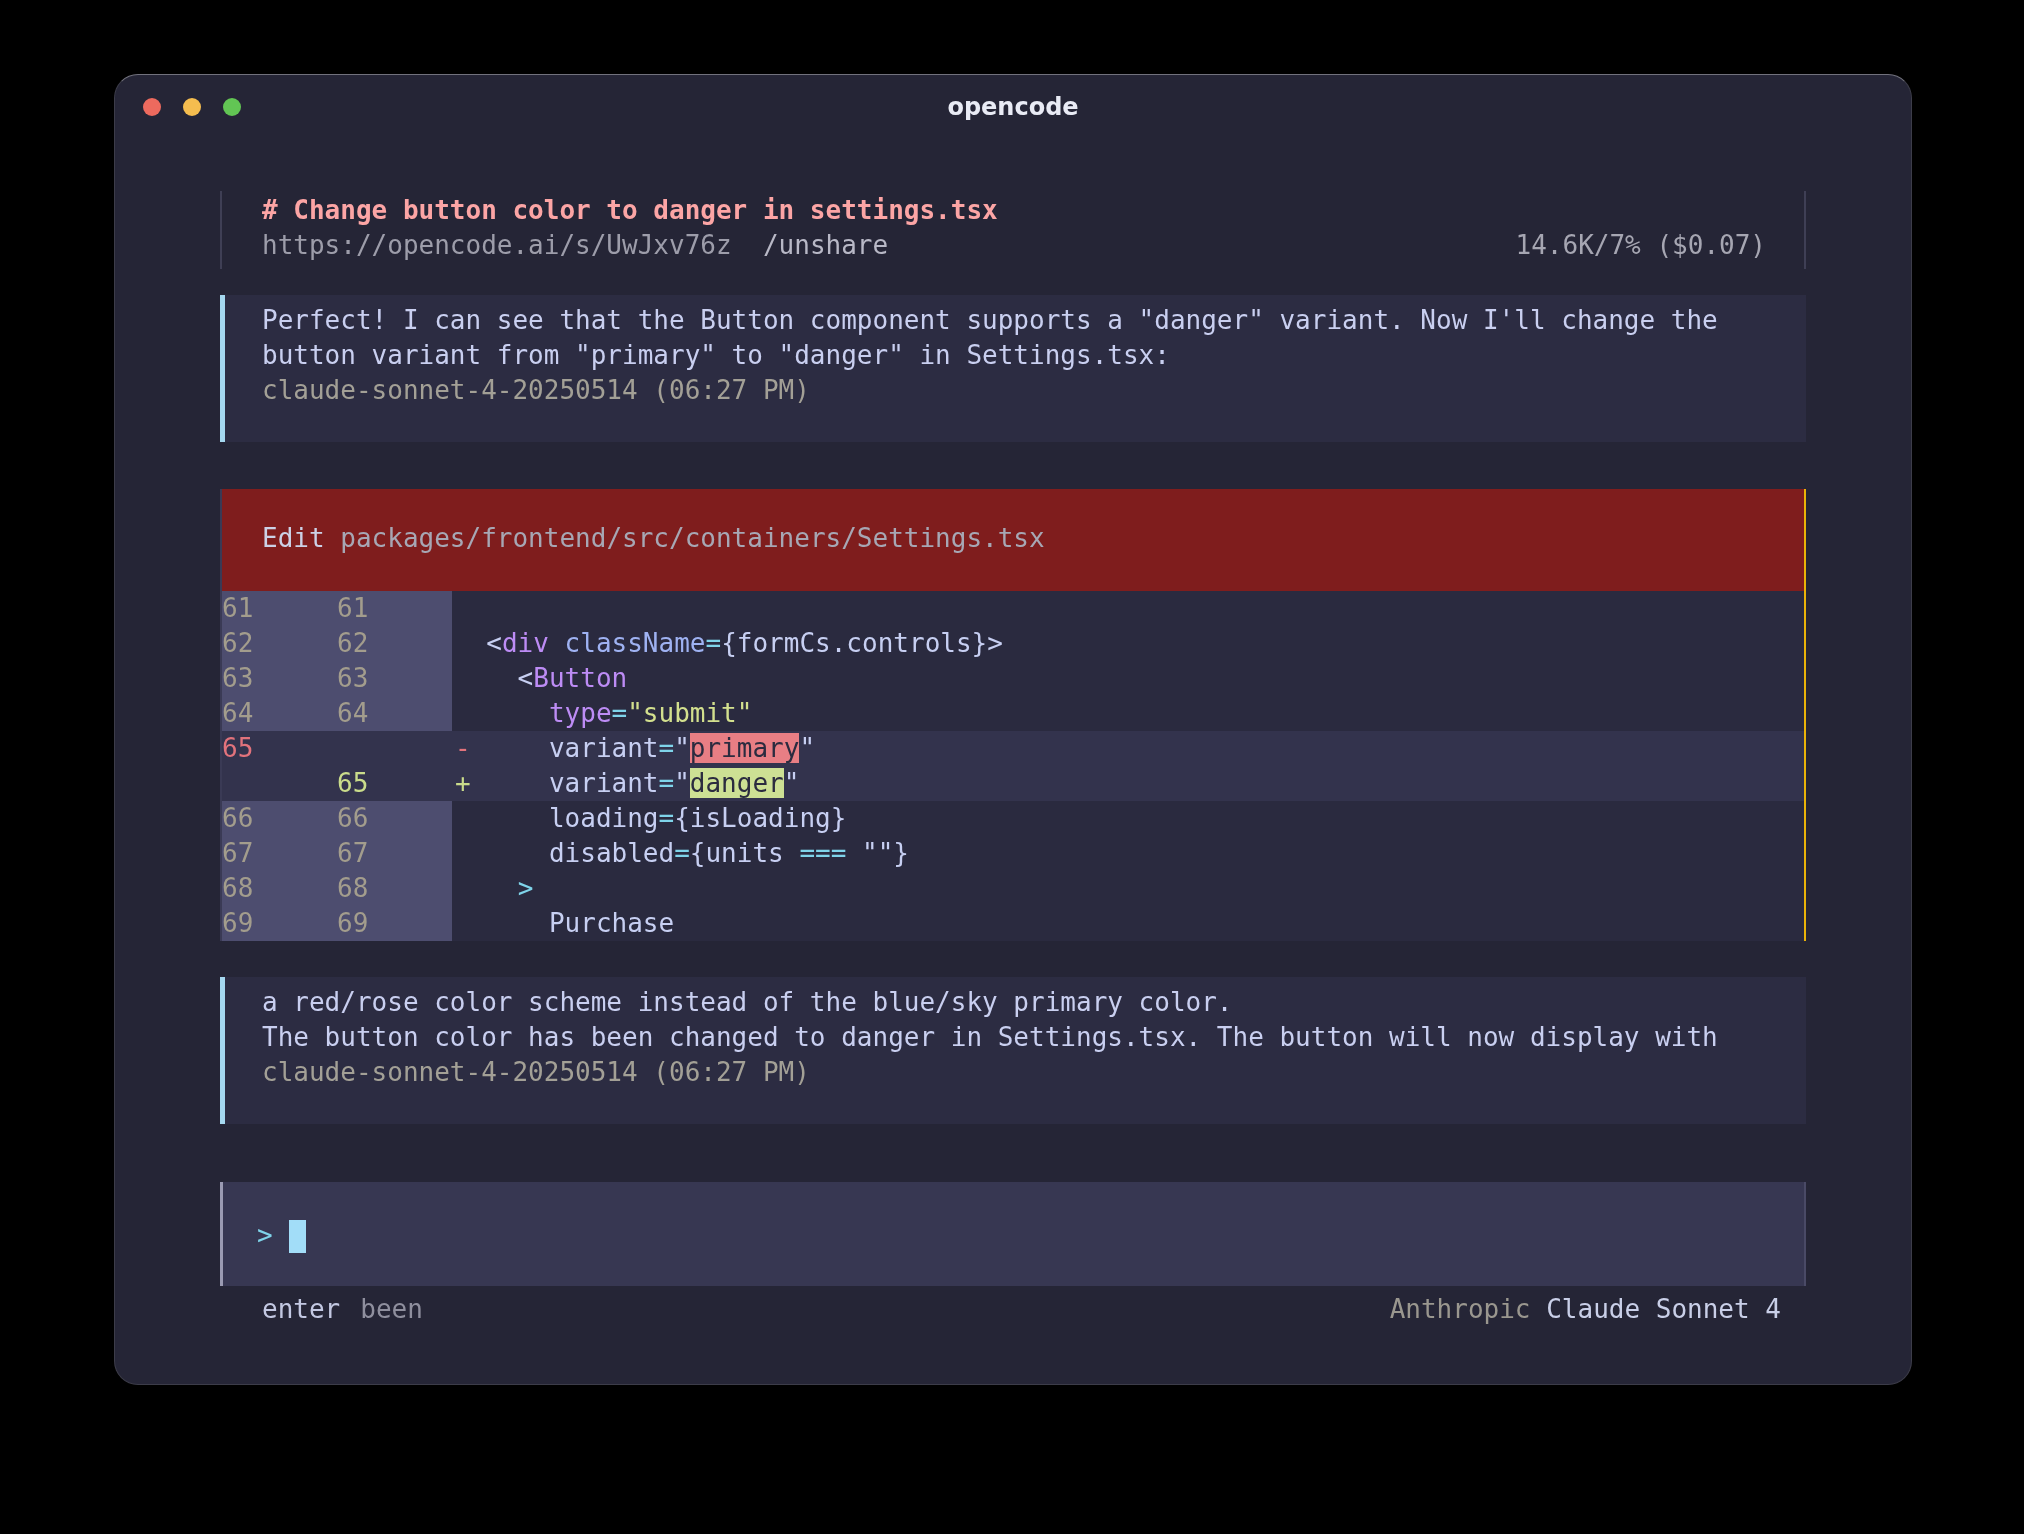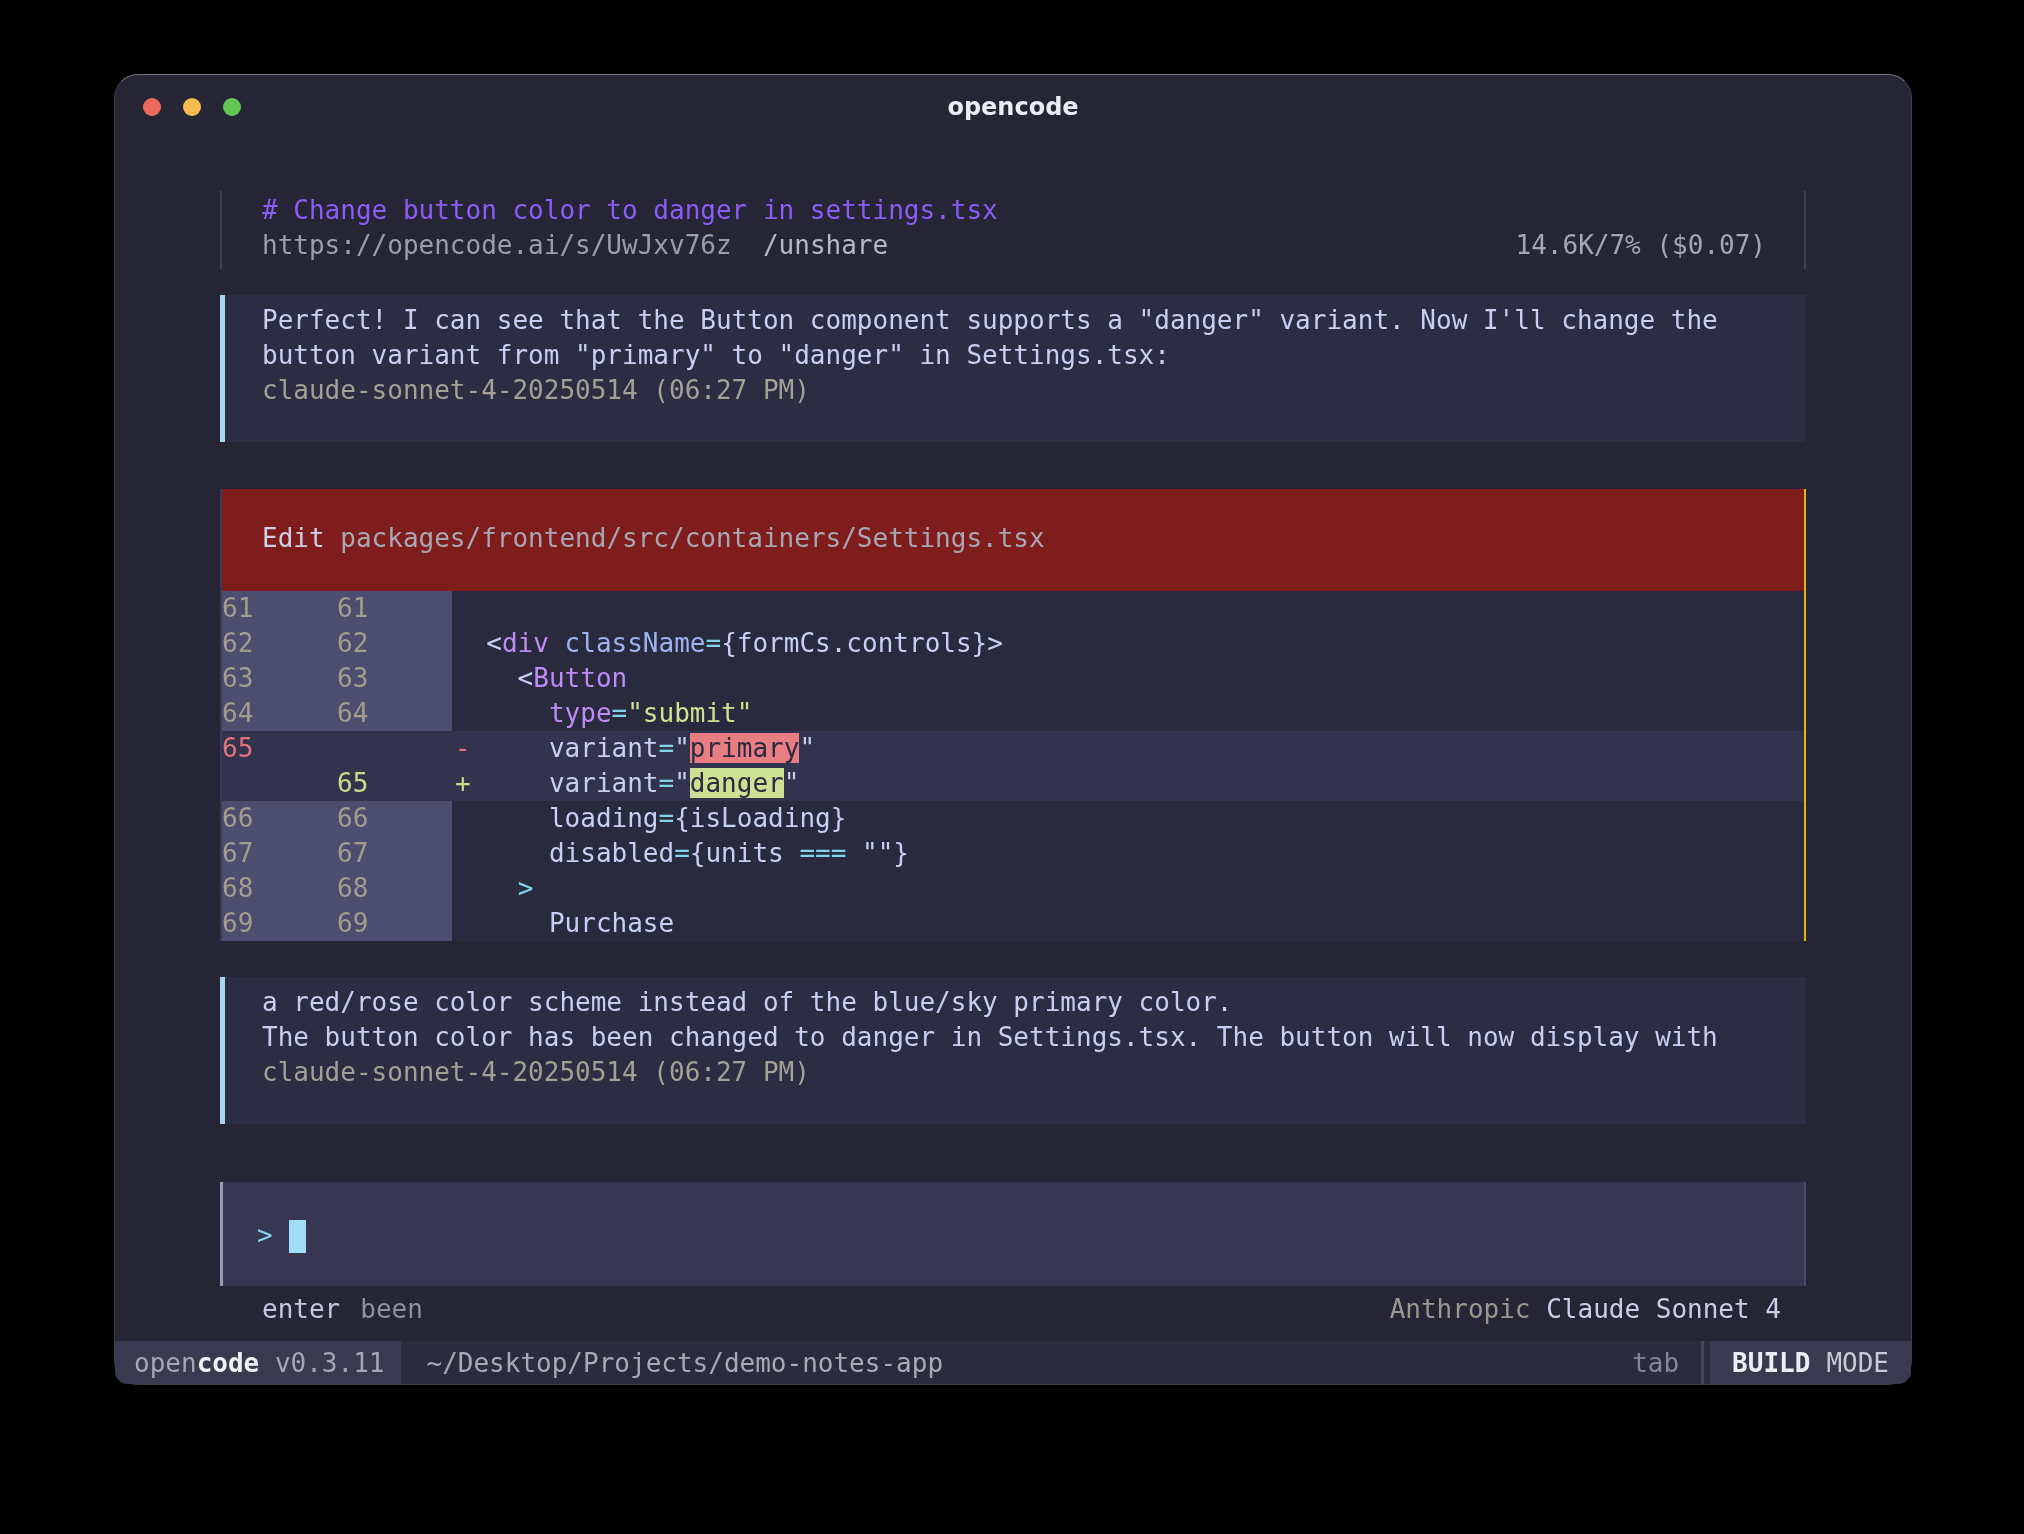--- a/index.html
+++ b/index.html
@@ -14,21 +14,21 @@
   .lights{position:absolute;left:28px;top:0;height:64px;display:flex;align-items:center;gap:22px}
   .light{width:18px;height:18px;border-radius:50%}
   .light.red{background:#ed6a5e}.light.yellow{background:#f5bd4f}.light.green{background:#62c554}
   .apptitle{font-family:"DejaVu Sans",sans-serif;font-weight:bold;font-size:24px;color:#e9ebf5}
 
   .main{padding:0 105px}
 
   
   .header{margin-top:52px;border-left:2px solid #3f3f55;border-right:2px solid #3f3f55;
     padding:2px 38px 6px 40px;line-height:35px}
-  .h-title{font-weight:normal;color:#8b5cf6;white-space:pre}
+  .h-title{font-weight:bold;color:#fca5a5;white-space:pre}
   .h-sub{display:flex;justify-content:space-between;white-space:pre}
   .h-url{color:#9d9daa}
   .h-unshare{color:#b8b8c6}
   .h-stats{color:#a6a6b2}
 
   
   .msg{border-left:5px solid #a5d8f0;background:#2c2c42;padding:8px 30px 34px 37px;line-height:35px}
   .msg .line{white-space:pre;color:#c9cff0}
   .msg .meta{white-space:pre;color:#a3a096}
   .msg1{margin-top:26px}
@@ -140,27 +140,14 @@
       <span class="prompt">&gt;</span><span class="cursor"></span>
     </div>
 
     <div class="hints">
       <span><span class="hint-key">enter</span><span class="hint-act">been</span></span>
       <span><span class="provider">Anthropic </span><span class="model">Claude Sonnet 4</span></span>
     </div>
 
   </div>
 
-  <div class="statusbar">
-    <div class="sb-seg-left">
-      <span class="sb-open">open</span><span class="sb-code">code</span><span class="sb-ver"> v0.3.11</span>
-    </div>
-    <span class="sb-path">~/Desktop/Projects/demo-notes-app</span>
-    <div class="sb-right">
-      <span class="sb-tab">tab</span>
-      <span class="sb-div"></span>
-      <div class="sb-mode">
-        <span class="sb-mode-bold">BUILD</span><span class="sb-mode-rest">MODE</span>
-      </div>
-    </div>
-  </div>
 
 </div>
 
 </body></html>

